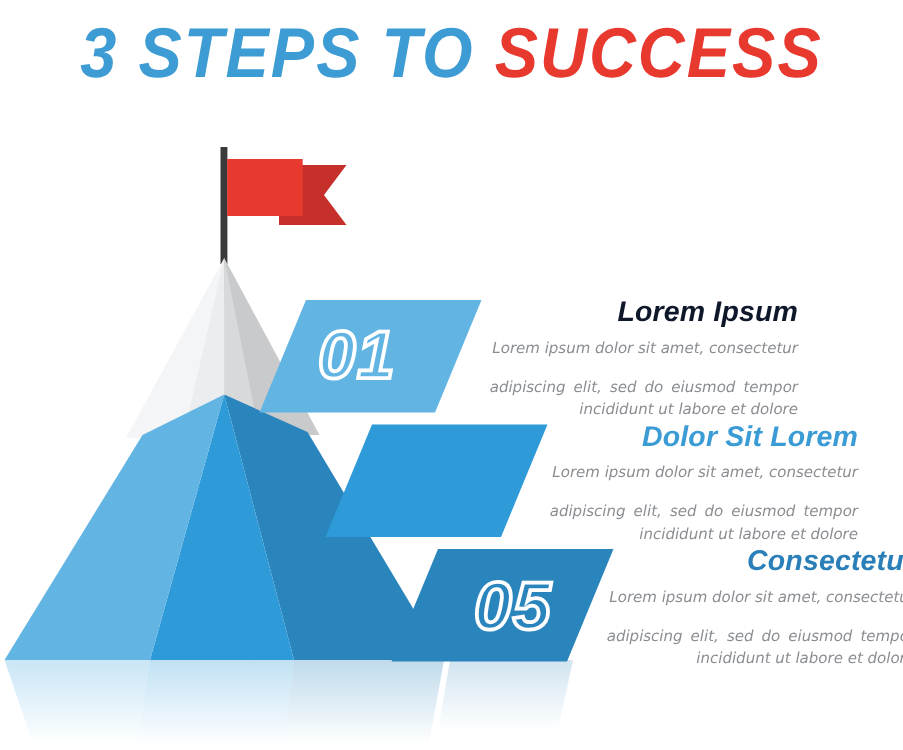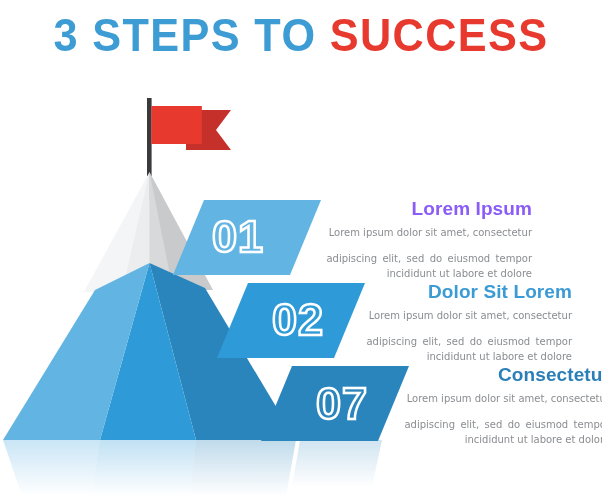--- a/index.html
+++ b/index.html
@@ -15,20 +15,21 @@
     font-family: "Liberation Sans", sans-serif;
     -webkit-font-smoothing: antialiased;
   }
 
   #canvas {
     position: absolute;
     left: 0;
     top: 0;
     width: 602px;
     height: 416px;
+    font-style: italic;
   }
 
   
   .title {
     position: absolute;
     left: 0;
     top: 6px;
     width: 602px;
     text-align: center;
     font-family: "Liberation Sans Narrow", "Liberation Sans", sans-serif;
@@ -173,25 +174,24 @@
     </g>
 
     <g>
       <polygon points="204,200 321,200 290,275 173,275" fill="#62B4E3"></polygon>
       <polygon points="248,283 365,283 334,358 217,358" fill="#2E9AD8"></polygon>
       <polygon points="292,366 409,366 378,441 261,441" fill="#2B85BD"></polygon>
     </g>
   </svg>
 
   <div class="step-num n1">01</div>
-  <div class="step-num n2">02</div>
-  <div class="step-num n3">07</div>
+  <div class="step-num n3">05</div>
 
   <div class="block b1">
-    <h3 style="color: #8b5cf6;">Lorem Ipsum</h3>
+    <h3 style="color: #0f172a;">Lorem Ipsum</h3>
     <p>
       <span class="ln">Lorem ipsum dolor sit amet, consectetur</span>
       <span class="ln justified">adipiscing elit, sed do eiusmod tempor</span>
       <span class="ln">incididunt ut labore et dolore</span>
     </p>
   </div>
 
   <div class="block b2">
     <h3 style="color: rgb(59, 155, 213);">Dolor Sit Lorem</h3>
     <p>

